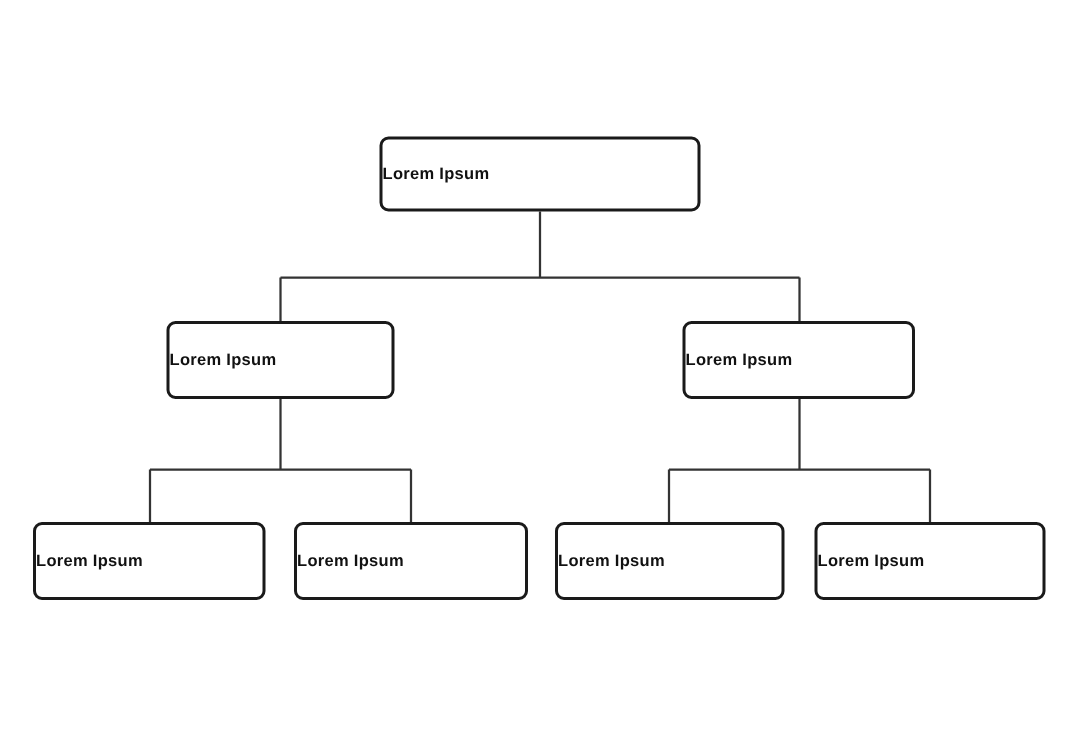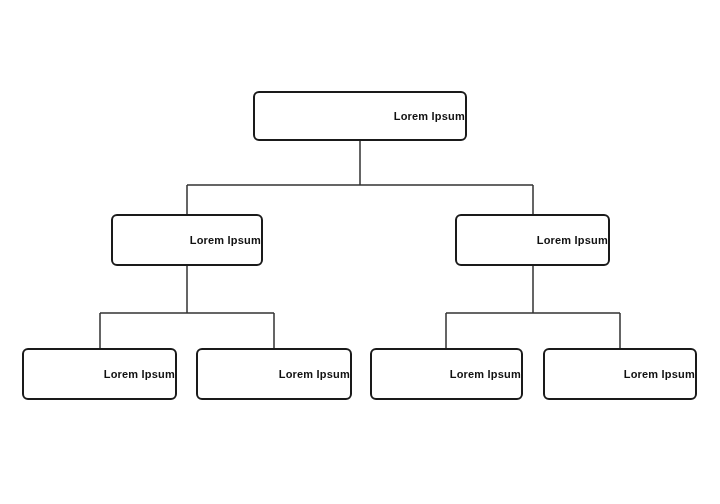--- a/index.html
+++ b/index.html
@@ -22,21 +22,21 @@
     left: 0;
     top: 0;
   }
   .node {
     position: absolute;
     background: #ffffff;
     border: 2px solid #eab308;
     border-radius: 6px;
     display: flex;
     align-items: center;
-    justify-content: flex-end;
+    justify-content: flex-start;
   }
   .node-label {
     font-size: 11px;
     font-weight: 700;
     color: #111111;
     letter-spacing: 0.2px;
     white-space: nowrap;
   }
 </style>
 </head>

